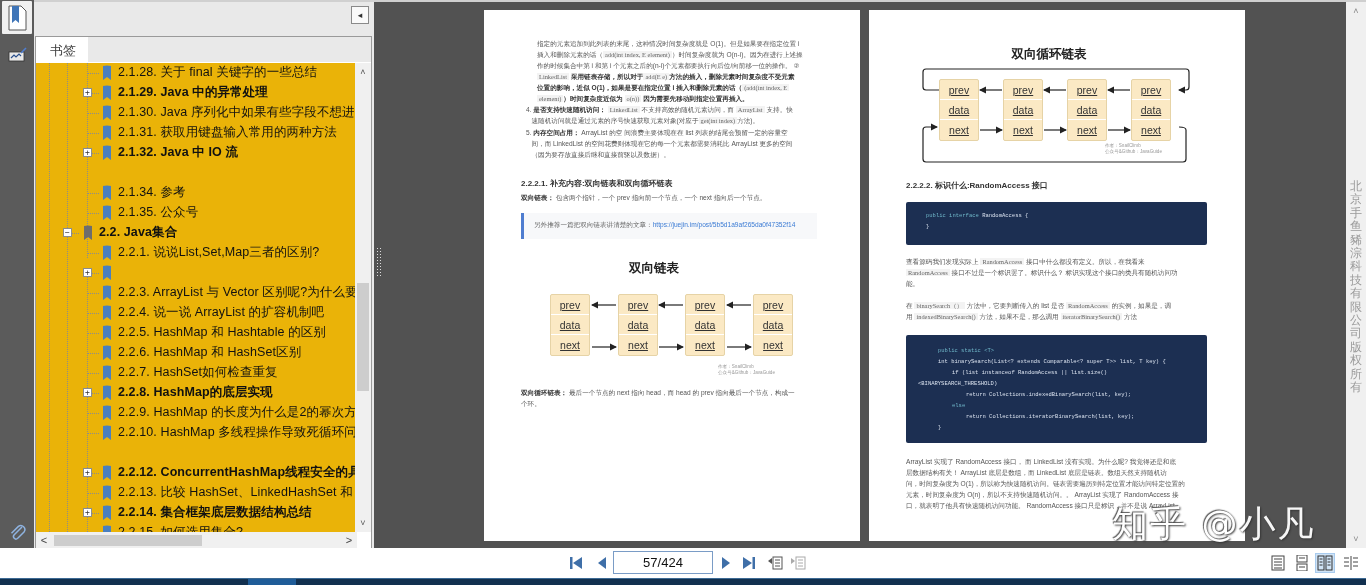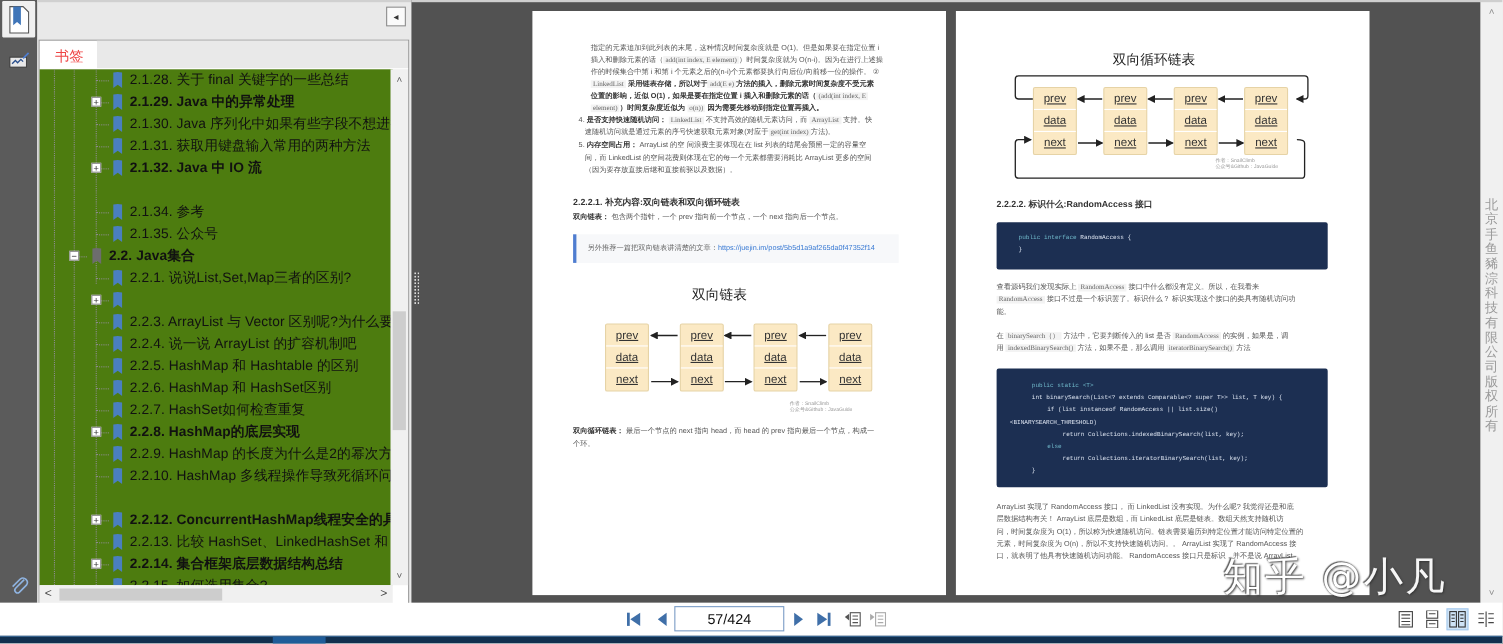--- a/index.html
+++ b/index.html
@@ -10,23 +10,23 @@
   .rail { position: absolute; left: 0; top: 0; width: 34px; height: 548px; background: #5b5b5b; }
   .rail-btn { position: absolute; left: 3px; width: 30px; height: 30px; display: flex; align-items: center; justify-content: center; }
   .rail-btn.active { background: #f0f0f0; top: 1px; height: 33px; left: 2px; border-radius: 1px; }
   .rail-btn.sig { top: 40px; }
   .rail-btn.clip { top: 518px; }
 
   
   .panel { position: absolute; left: 34px; top: 0; width: 340px; height: 548px; background: #e9e9e9; border-top: 2px solid #d0d0d0; }
   .collapse-btn { position: absolute; right: 5px; top: 4px; width: 18px; height: 18px; border: 1px solid #8a8a8a; background: #fafafa; display: flex; align-items: center; justify-content: center; font-size: 9px; color: #333; }
   .tabbox { position: absolute; left: 1px; top: 34px; width: 337px; height: 514px; border: 1px solid #9a9a9a; background: #fff; }
-  .tab { position: absolute; left: 2px; top: 1px; width: 50px; height: 25px; background: #fff; font-size: 13px; color: #ef4444; display: flex; align-items: center; justify-content: center; text-align: right; }
+  .tab { position: absolute; left: 2px; top: 1px; width: 50px; height: 25px; background: #fff; font-size: 13px; color: #404040; display: flex; align-items: center; justify-content: center; text-align: right; }
   .tabstrip { position: absolute; left: 52px; top: 0; right: 0; height: 26px; background: #e9e9e9; border-bottom: 1px solid #fff; }
-  .tree { position: absolute; left: 0; top: 26px; width: 321px; height: 469px; overflow: hidden; background: #4d7c0f; }
+  .tree { position: absolute; left: 0; top: 26px; width: 321px; height: 469px; overflow: hidden; background: #eab308; }
   .tree-line { position: absolute; top: 0; bottom: 0; width: 0; border-left: 1px dotted #8c8c8c; }
   .row { position: absolute; left: 0; height: 20px; width: 340px; display: flex; align-items: center; white-space: nowrap; }
   .row .conn { position: absolute; width: 12px; border-top: 1px dotted #8c8c8c; top: 10px; }
   .row .exp { position: absolute; width: 9px; height: 9px; border: 1px solid #8c8c8c; background: #fff; font-size: 8px; line-height: 7px; text-align: center; color: #333; top: 5px; font-family: "DejaVu Sans Mono", monospace; }
   .row .bm { position: absolute; top: 2px; width: 11px; height: 16px; }
   .row .lbl { position: absolute; top: 1px; font-size: 12.5px; color: #111; letter-spacing: 0.1px; }
   .row .lbl.b { font-weight: bold; }
   .vscroll { position: absolute; right: 0; top: 26px; width: 16px; height: 469px; background: #f0f0f0; }
   .vscroll .thumb { position: absolute; left: 2px; width: 12px; top: 220px; height: 108px; background: #cdcdcd; }
   .vscroll .up, .vscroll .dn { position: absolute; left: 0; width: 16px; height: 14px; font-size: 9px; color: #555; text-align: center; line-height: 14px; }
@@ -42,21 +42,21 @@
   .page { position: absolute; top: 8px; width: 376px; height: 531px; background: #fff; overflow: hidden; }
   .page.left { left: 110px; }
   .page.right { left: 495px; }
 
   .ptxt { position: absolute; font-size: 6.6px; line-height: 11px; color: #555; }
   .ptxt b { color: #333; }
   .ptxt code { font-family: "Liberation Serif", serif; font-size: 6.4px; color: #666; background: #f3f3f3; padding: 0 2px; }
   .phead { position: absolute; font-size: 8px; font-weight: bold; color: #333; }
   .quote { position: absolute; left: 37px; top: 203px; width: 296px; height: 26px; background: #f7f8fa; border-left: 3px solid #4f7dd0; font-size: 6.6px; color: #666; padding: 8px 0 0 10px; }
   .quote a { color: #3b7bd4; text-decoration: none; }
-  .diag-title { position: absolute; font-size: 12.5px; font-weight: normal; color: #222; text-align: center; }
+  .diag-title { position: absolute; font-size: 12.5px; font-weight: bold; color: #222; text-align: center; }
   .node { position: absolute; width: 40px; background: #fbe9c4; border: 1px solid #e6d3a6; border-radius: 2px; font-size: 10.5px; color: #333; text-align: center; }
   .node div { height: 20px; line-height: 20px; border-bottom: 1px solid #fff; text-decoration: underline; }
   .node div:last-child { border-bottom: none; }
   .credit { position: absolute; font-size: 4.6px; color: #999; line-height: 6px; }
   .code { position: absolute; background: #1c2f52; border-radius: 2px; font-family: "Liberation Mono", monospace; font-size: 5.5px; color: #d9e1ee; line-height: 11px; }
   .code .kw { color: #6fb7c9; }
 
   .right-scroll { position: absolute; left: 1346px; top: 0; width: 20px; height: 548px; background: #f0f0f0; border-top: 2px solid #cfcfcf; }
   .right-scroll .up, .right-scroll .dn { position: absolute; left: 0; width: 20px; text-align: center; font-size: 9px; color: #888; }
   .right-scroll .up { top: 4px; } .right-scroll .dn { bottom: 4px; }

